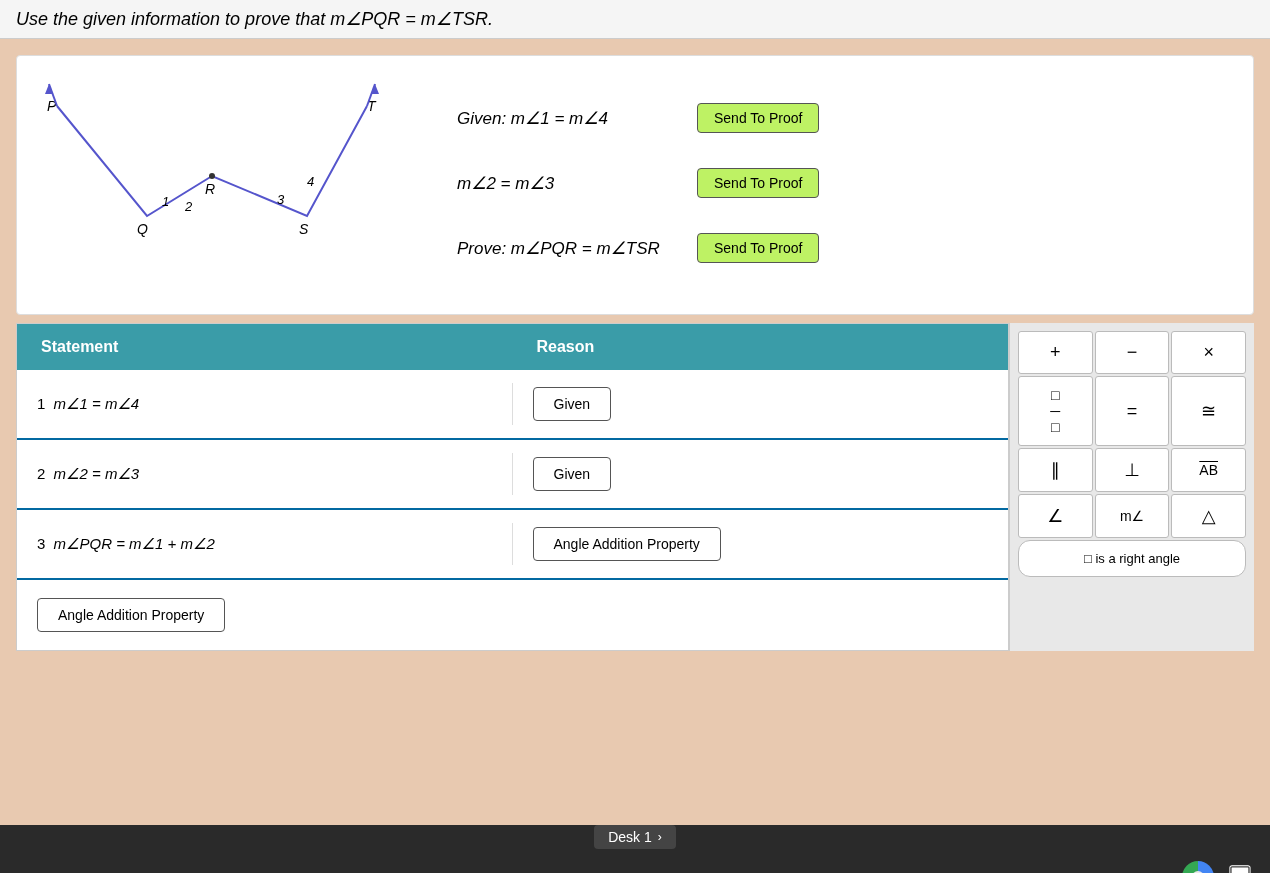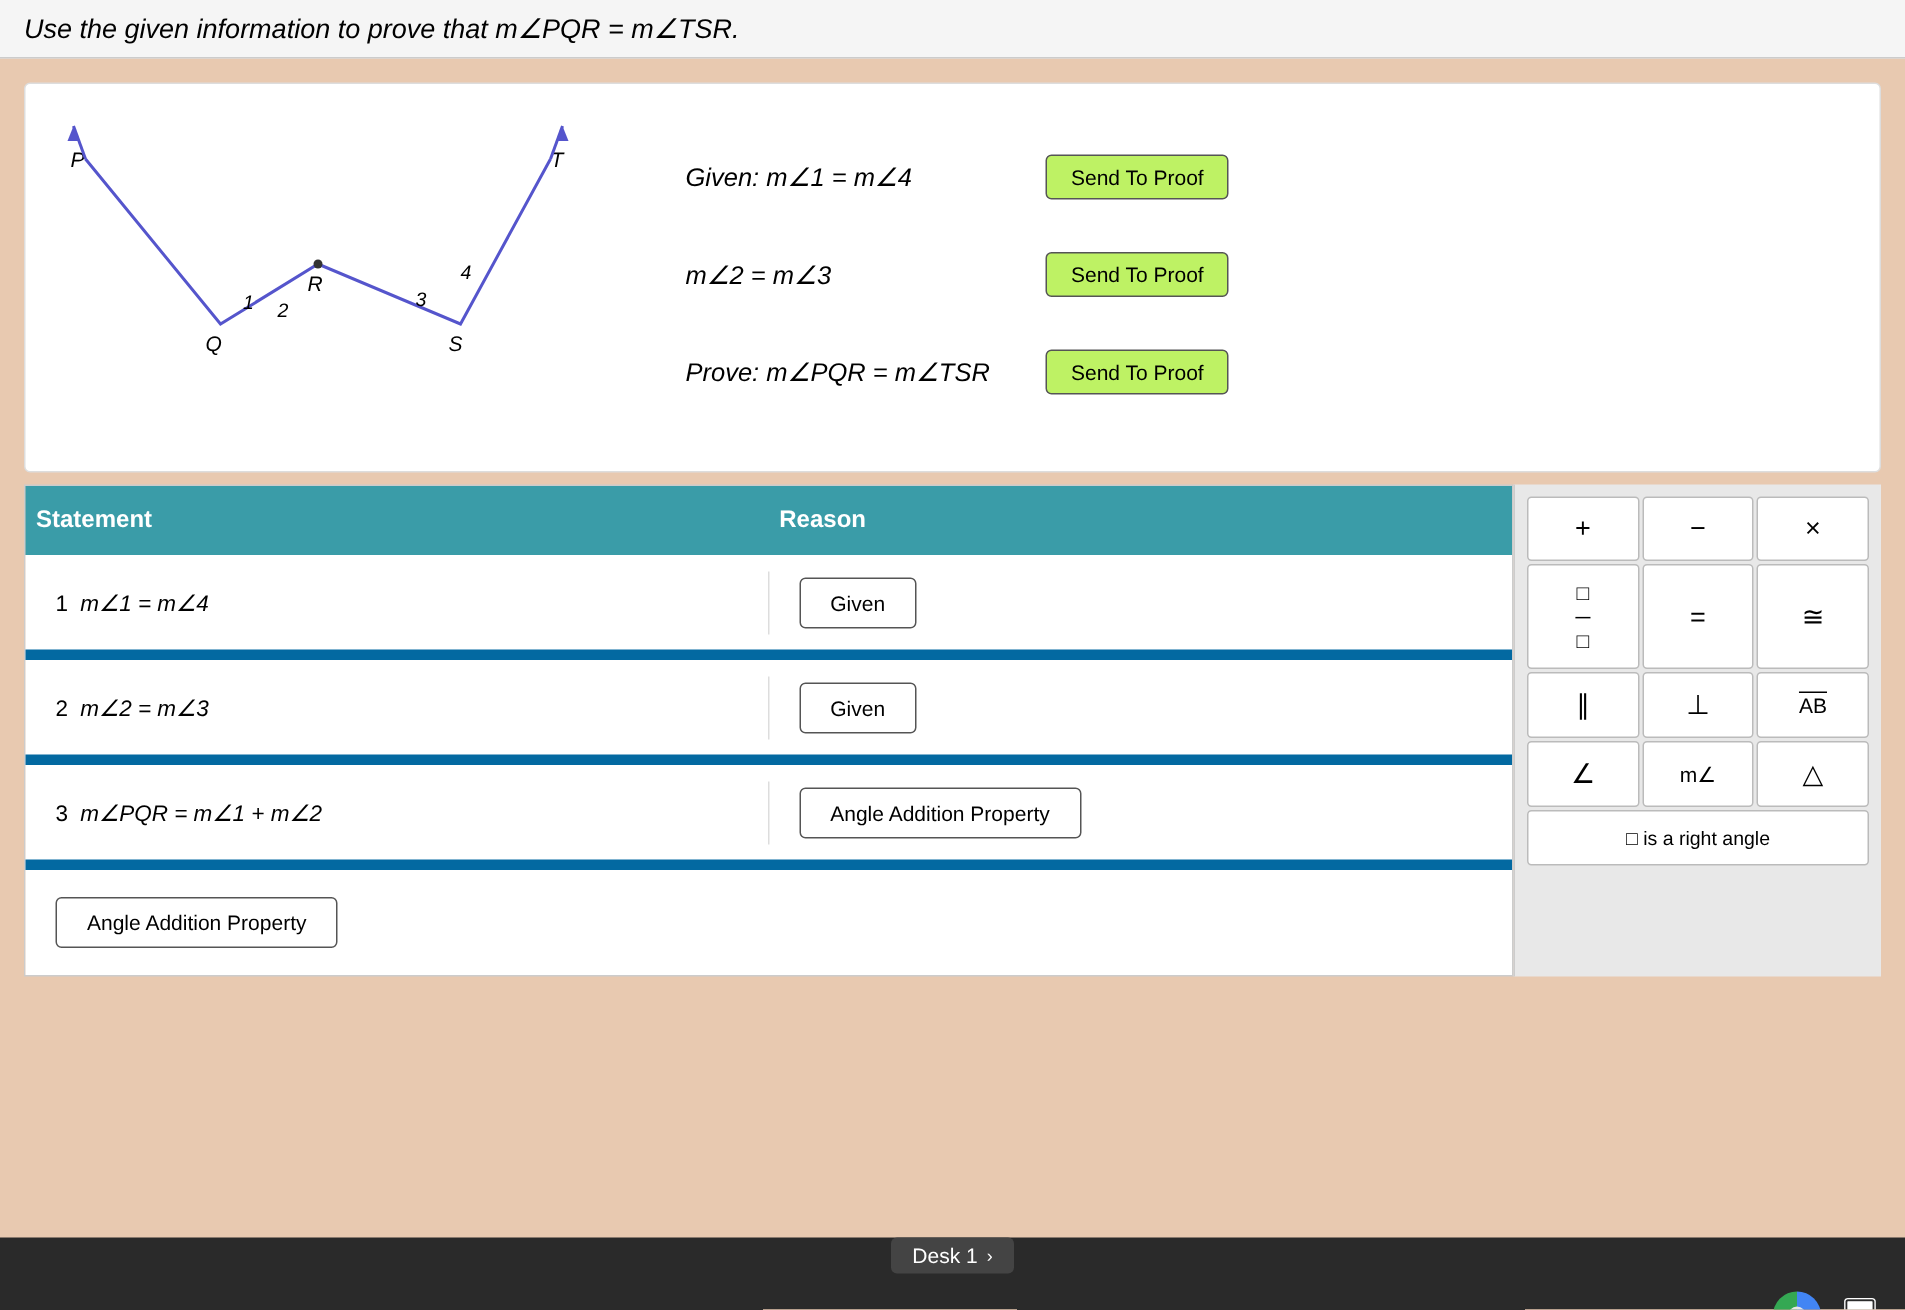--- a/index.html
+++ b/index.html
@@ -94,27 +94,27 @@
     .proof-header {
       background: #3a9ca8;
       display: grid;
       grid-template-columns: 1fr 1fr;
       color: white;
       font-weight: bold;
       font-size: 16px;
     }
 
     .proof-header-cell {
-      padding: 14px 7px;
+      padding: 14px 24px;
     }
 
     .proof-row {
       display: grid;
       grid-template-columns: 1fr 1fr;
-      border-bottom: 7px solid #0369a1;
+      border-bottom: 2px solid #0369a1;
       min-height: 70px;
       align-items: center;
       background: white;
     }
 
     .proof-row:last-child {
       border-bottom: none;
     }
 
     .proof-statement {
@@ -161,20 +161,21 @@
       font-size: 18px;
       cursor: pointer;
       display: flex;
       align-items: center;
       justify-content: center;
     }
 
     .sym-btn.wide {
       grid-column: span 3;
       font-size: 14px;
+      border-radius: 12px;
     }
 
     
     .taskbar {
       position: absolute;
       bottom: 0;
       left: 0;
       width: 1270px;
       height: 48px;
       background: #2a2a2a;

